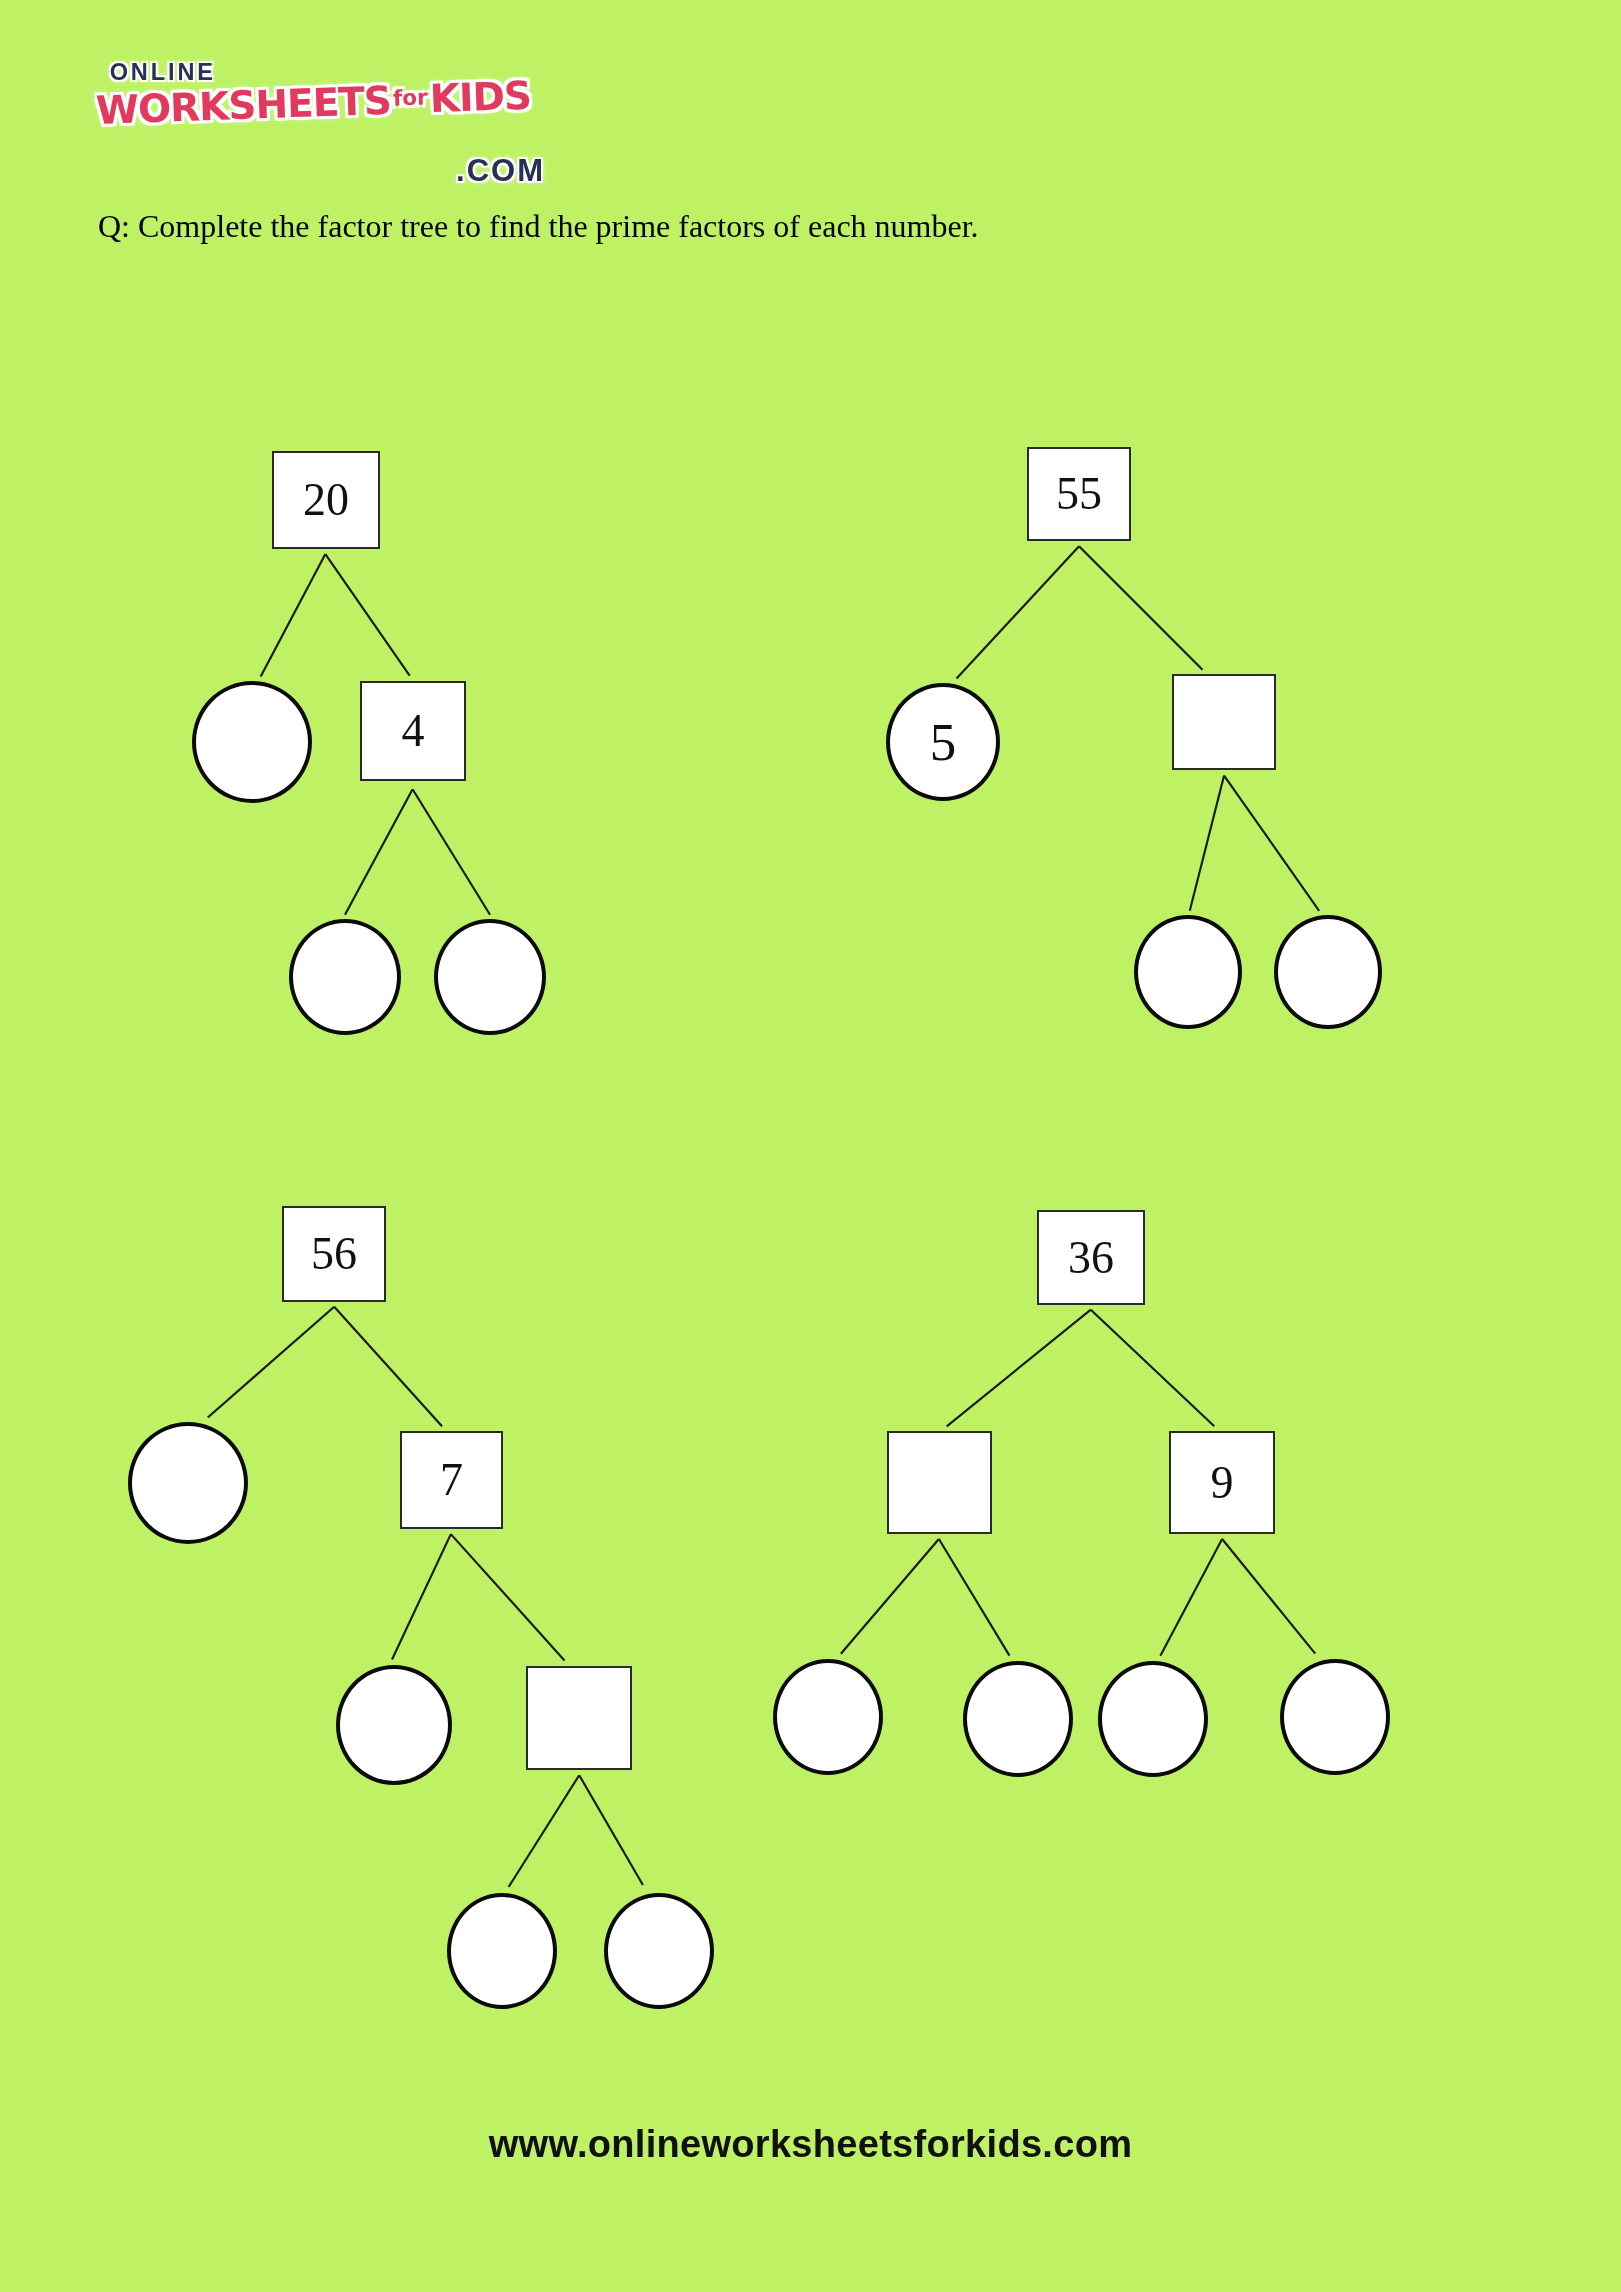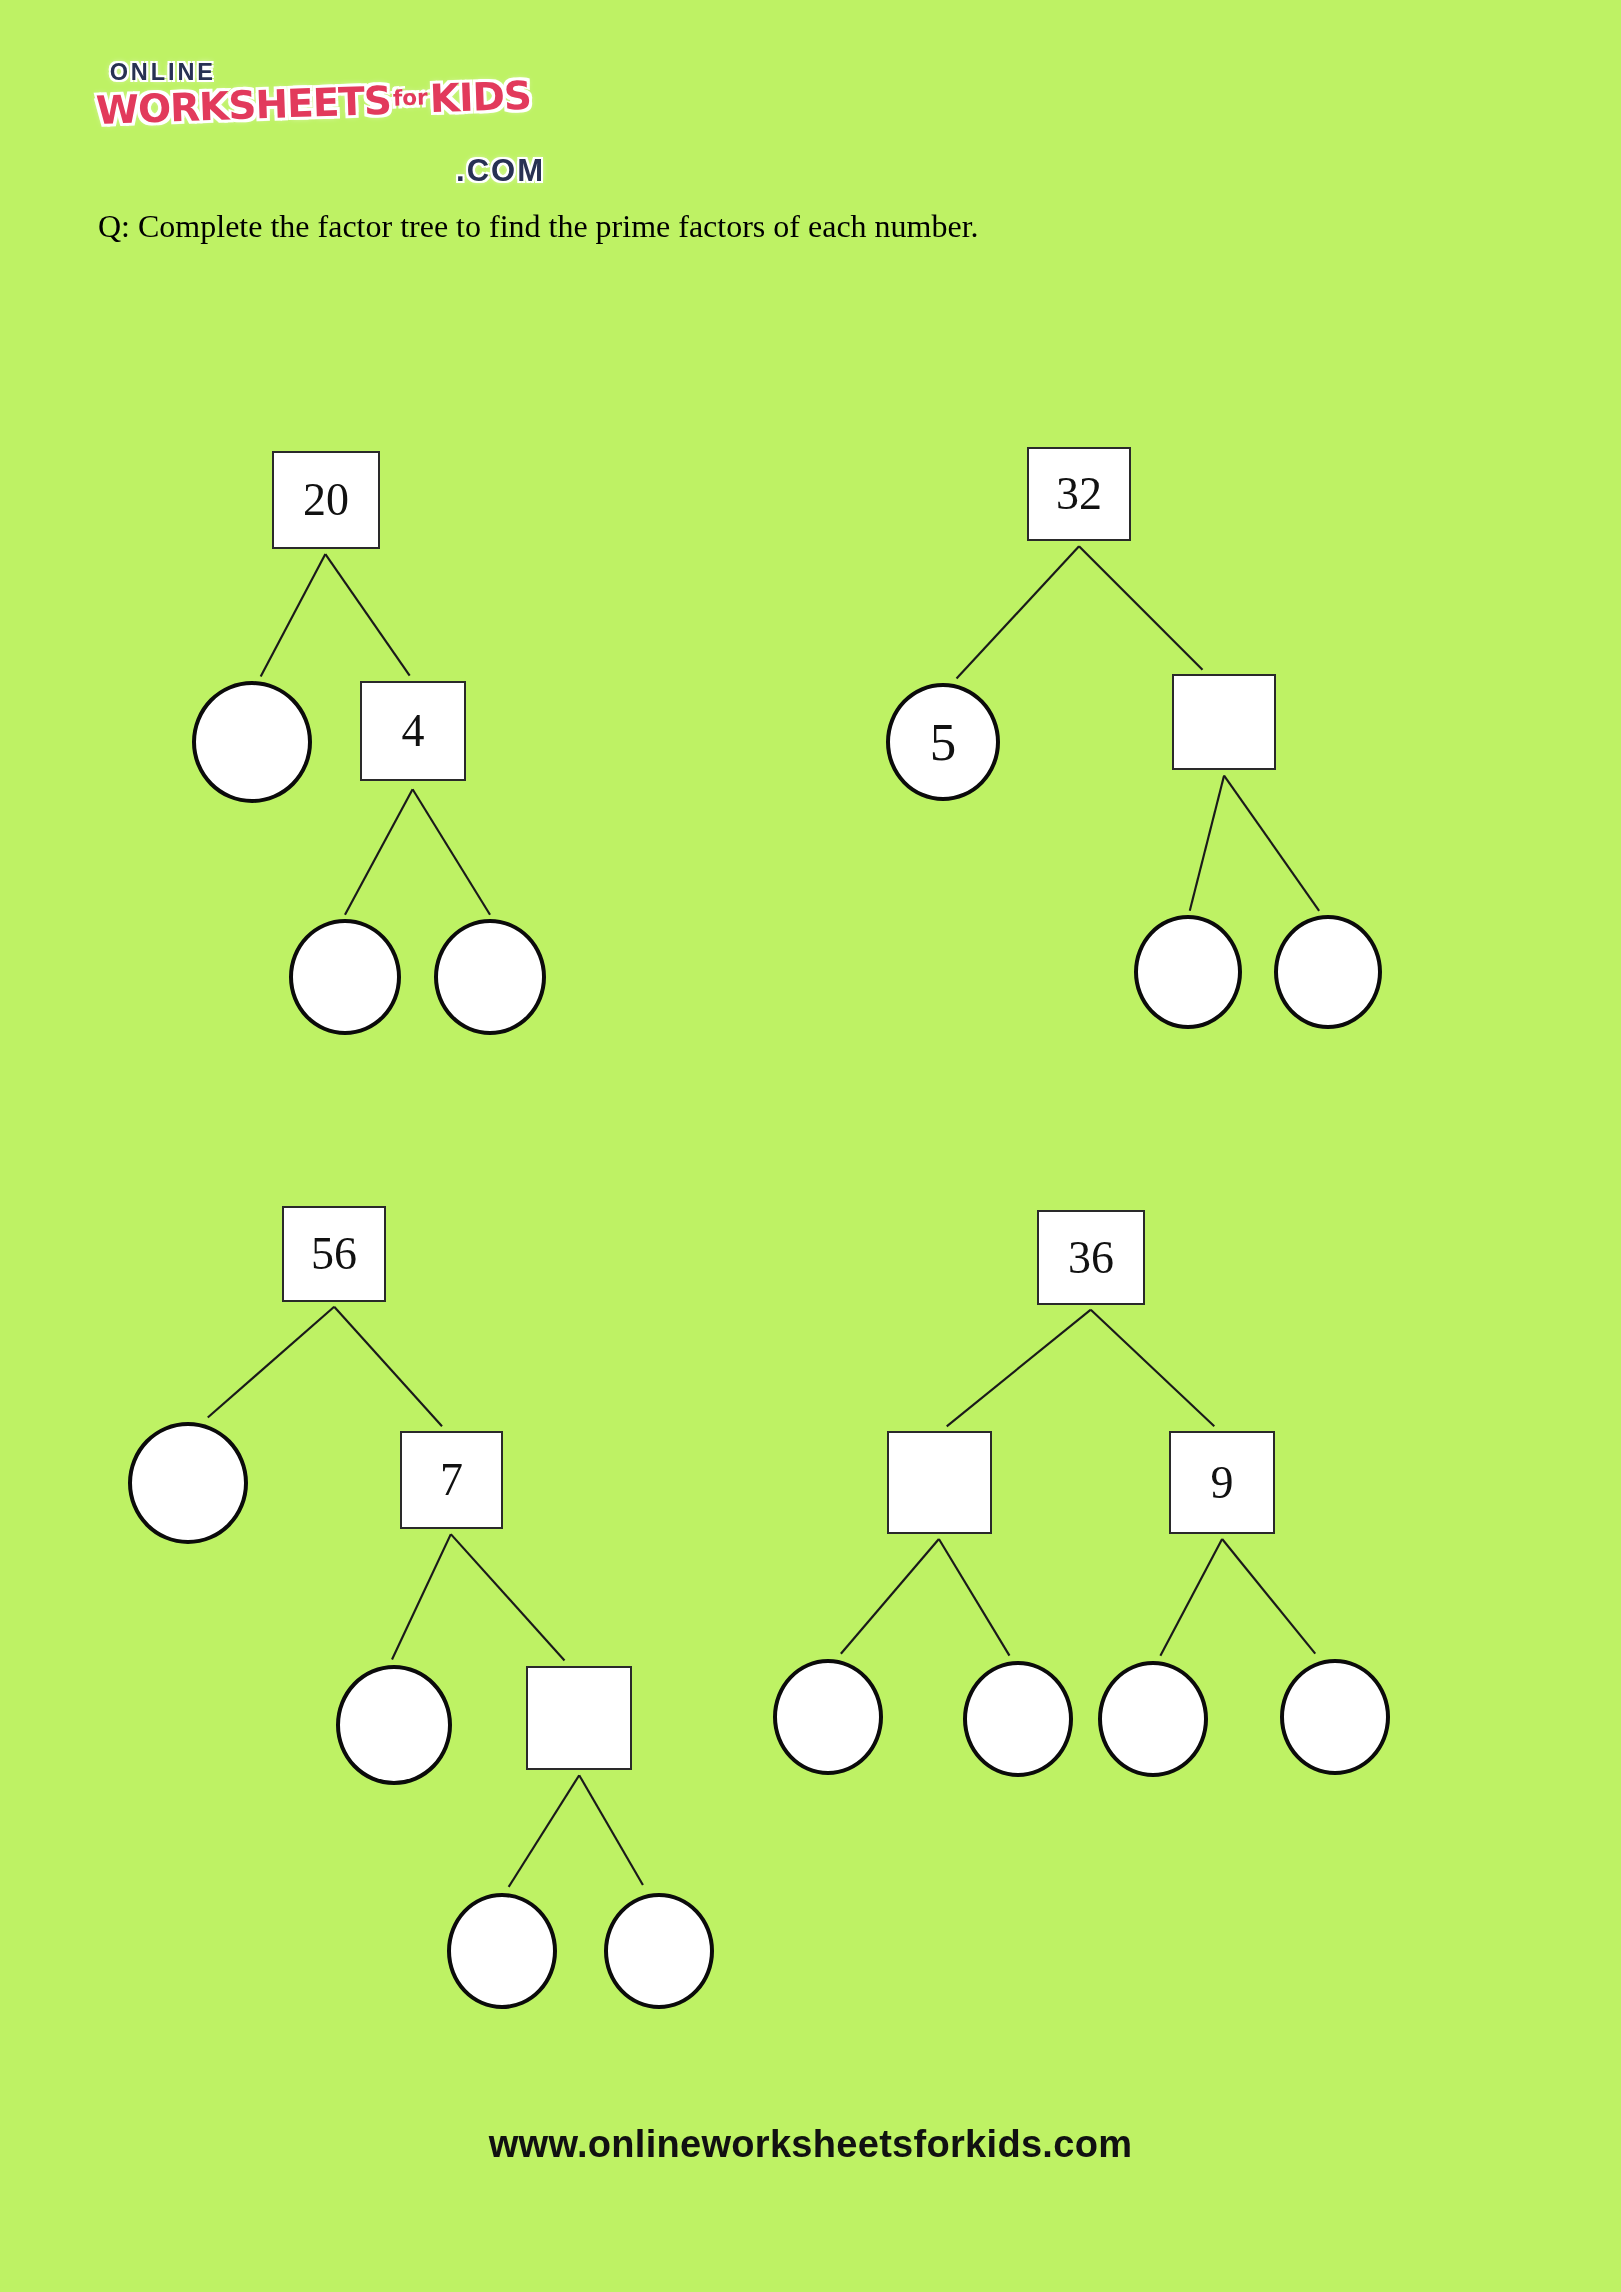--- a/index.html
+++ b/index.html
@@ -124,21 +124,21 @@
     <div class="ncircle" style="left:289px;top:919px;width:112px;height:116px">
         <span class="nval"></span>
       </div>
     <div class="ncircle" style="left:434px;top:919px;width:112px;height:116px">
         <span class="nval"></span>
       </div>
   </div>
 
   <div class="tree">
     <div class="nbox" style="left:1027px;top:447px;width:104px;height:94px">
-        <span class="nval">32</span>
+        <span class="nval">55</span>
       </div>
     <div class="ncircle" style="left:886px;top:683px;width:114px;height:118px">
         <span class="nval">5</span>
       </div>
     <div class="nbox" style="left:1172px;top:674px;width:104px;height:96px">
         <span class="nval"></span>
       </div>
     <div class="ncircle" style="left:1134px;top:915px;width:108px;height:114px">
         <span class="nval"></span>
       </div>

